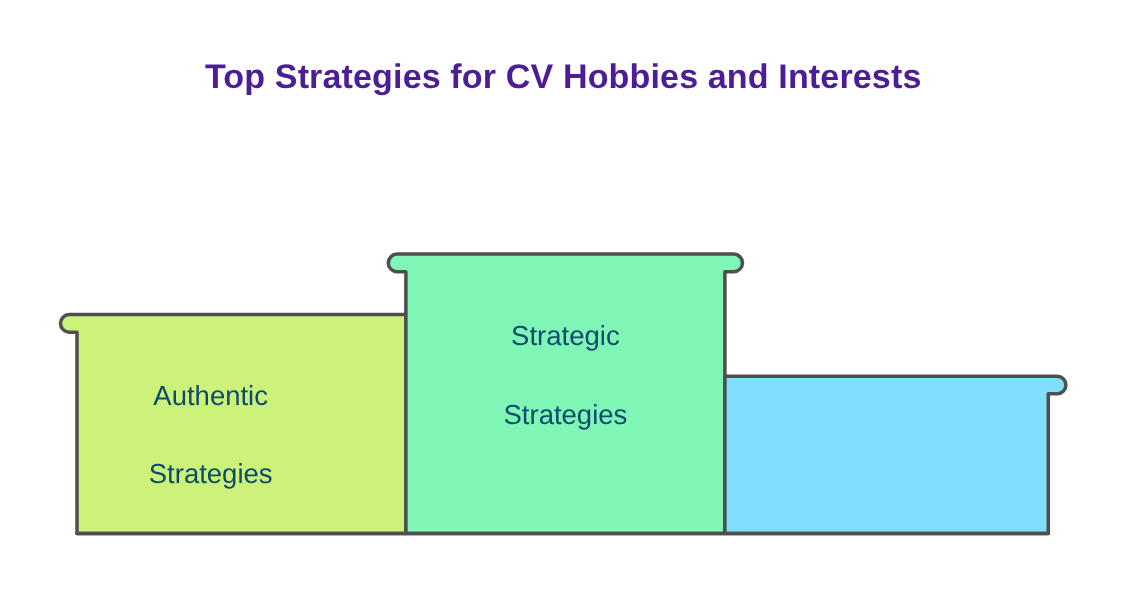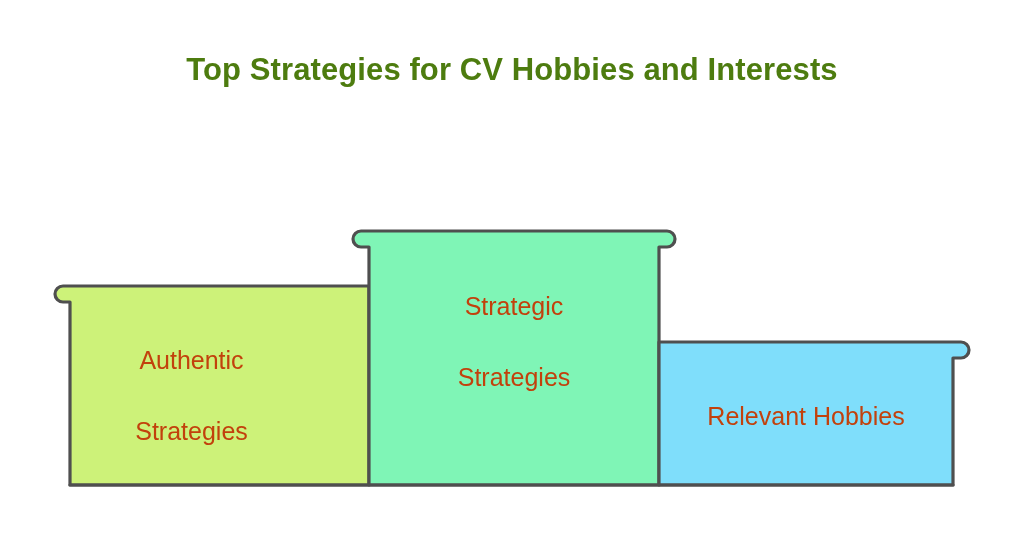--- a/index.html
+++ b/index.html
@@ -25,42 +25,42 @@
 
   .chart-title {
     position: absolute;
     left: 0;
     top: 52px;
     width: 1024px;
     text-align: center;
     font-family: "Liberation Sans", sans-serif;
     font-size: 31px;
     font-weight: bold;
-    color: #4d7c0f;
+    color: #4c1d95;
     letter-spacing: 0.1px;
     white-space: nowrap;
   }
 
   .stage {
     position: absolute;
     left: 0;
     top: 0;
     width: 1024px;
     height: 536px;
     pointer-events: none;
   }
   .stage > * { pointer-events: auto; }
 
   .bar-label {
     position: absolute;
     text-align: center;
     font-family: "Liberation Sans", sans-serif;
     font-size: 25px;
     font-weight: normal;
-    color: #c2410c;
+    color: #0c4a6e;
     line-height: 1.42;
     white-space: pre-line;
   }
 </style>
 </head>
 <body>
 
 <div id="canvas">
 
   <div class="chart-title">Top Strategies for CV Hobbies and Interests</div>
@@ -99,17 +99,14 @@
   <div class="bar-label" style="left:70px; top:307px; width:243px;">
     <div>Authentic</div>
     <div>Strategies</div>
   </div>
 
   <div class="bar-label" style="left:369px; top:253px; width:290px;">
     <div>Strategic</div>
     <div>Strategies</div>
   </div>
 
-  <div class="bar-label" style="left:659px; top:363px; width:294px;">
-    <div>Relevant Hobbies</div>
-  </div>
 
 </div>
 
 </body></html>

